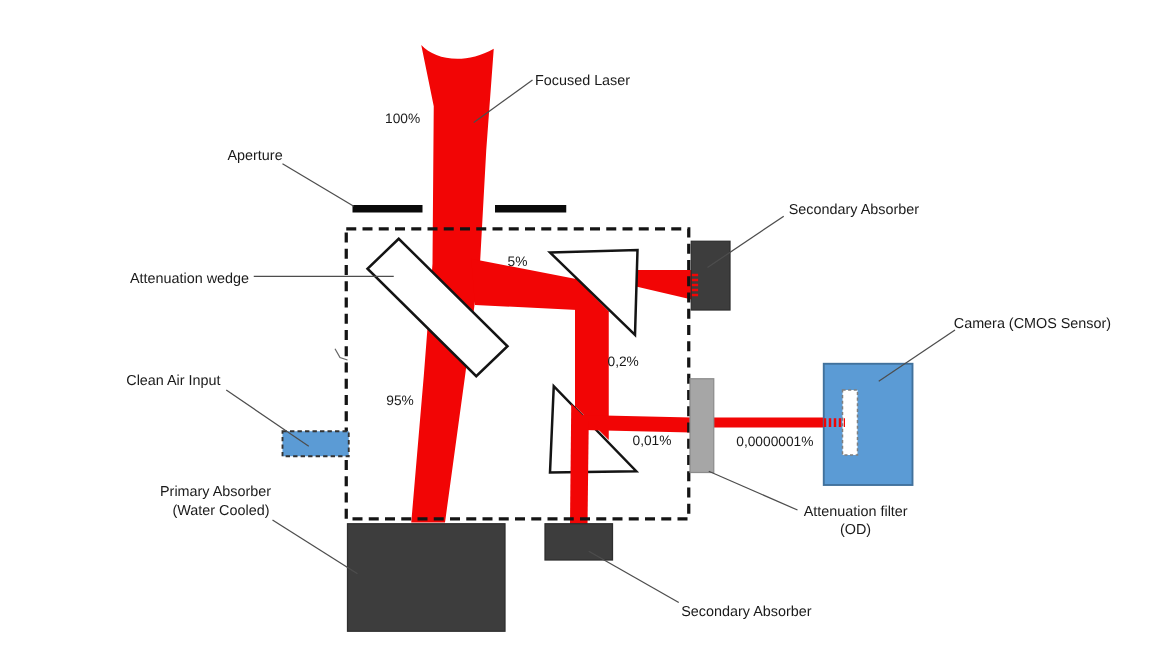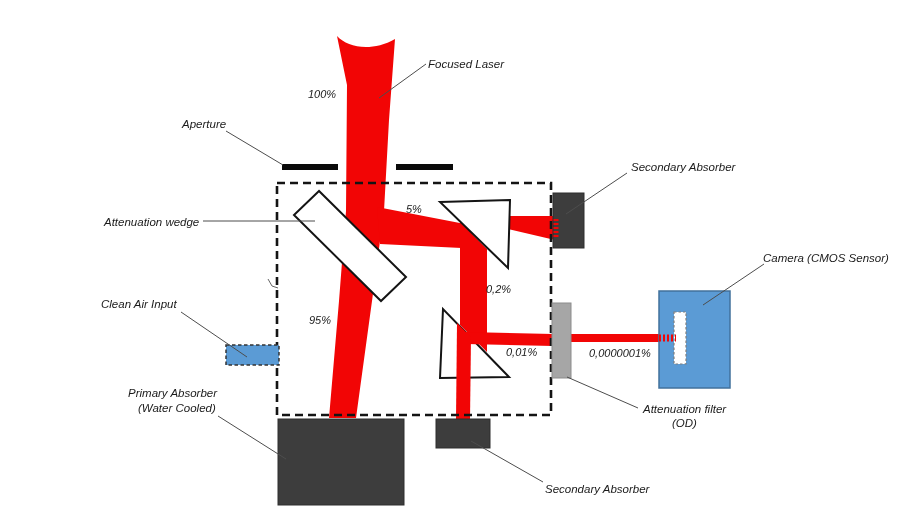--- a/index.html
+++ b/index.html
@@ -1,17 +1,17 @@
 <!DOCTYPE html>
 <html><head>
 <meta charset="utf-8">
 <style>
   html,body{margin:0;padding:0;background:#ffffff;}
   #stage{position:relative;width:920px;height:532px;background:#ffffff;overflow:hidden;
-         font-family:"Liberation Sans", sans-serif;font-style:italic;}
+         font-family:"Liberation Sans", sans-serif;}
   svg{position:absolute;left:0;top:0;}
   text{font-family:"Liberation Sans", sans-serif;font-size:11.5px;fill:#1a1a1a;}
   .pct{font-size:11px;}
 </style>
 </head>
 <body>
 
 <div id="stage">
 <svg width="920" height="532" viewBox="0 0 920 532" xmlns="http://www.w3.org/2000/svg">
 

